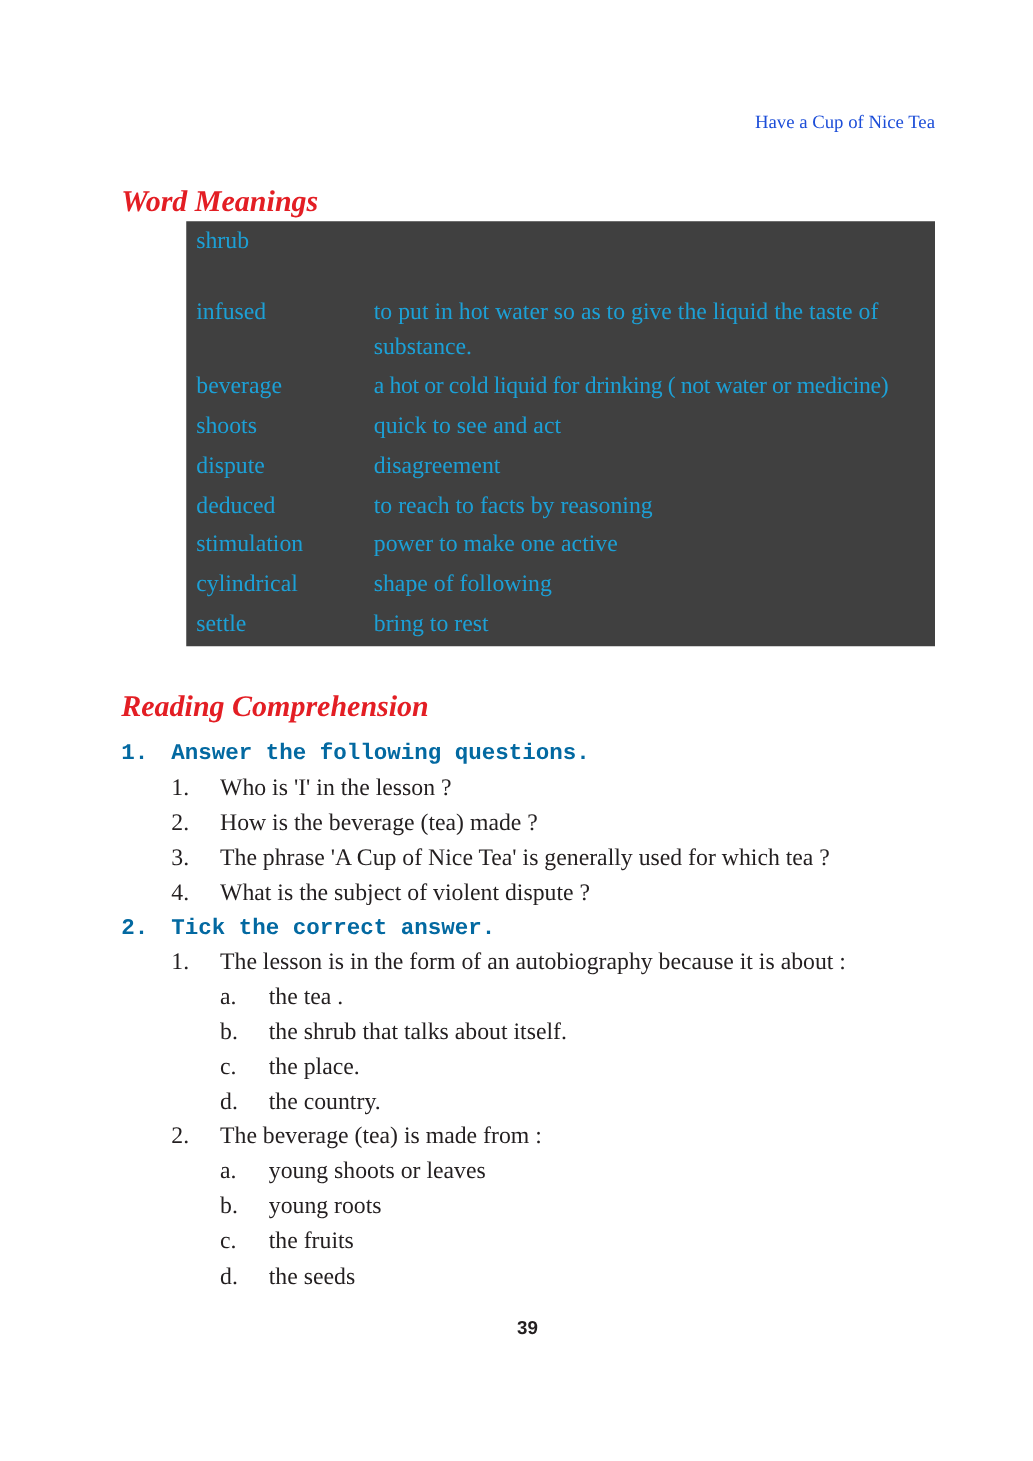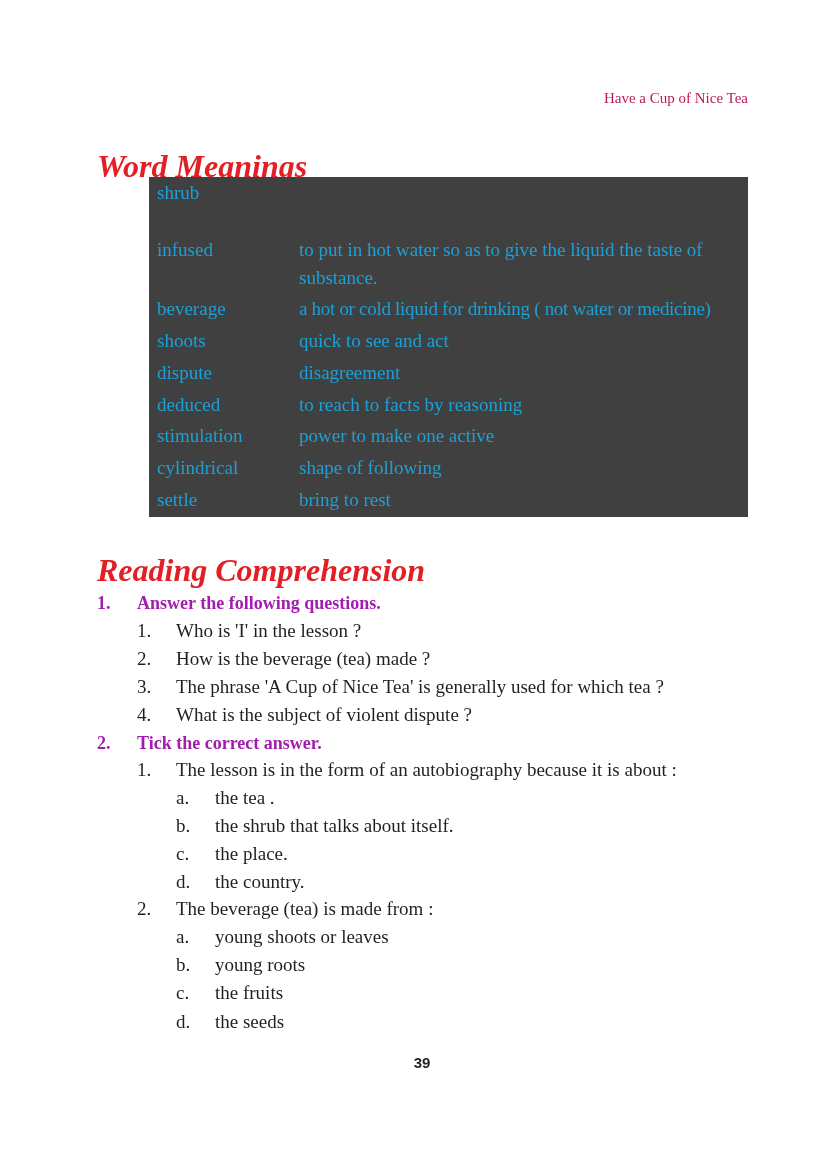--- a/index.html
+++ b/index.html
@@ -1,35 +1,35 @@
 <!DOCTYPE html>
 <html><head>
 <meta charset="utf-8">
 <style>
   html, body { margin: 0; padding: 0; background: #ffffff; }
   body { width: 826px; height: 1169px; position: relative; overflow: hidden;
          font-family: "Liberation Serif", "DejaVu Serif", serif; color: #231f20; }
 
-  .running-head { position: absolute; top: 90px; right: 78px; font-size: 15px; color: #be185d; }
+  .running-head { position: absolute; top: 90px; right: 78px; font-size: 15px; color: #1d4ed8; }
 
-  .section-title { position: absolute; left: 97px; font-size: 32px; font-weight: bold;
+  .section-title { position: absolute; left: 97px; font-size: 24px; font-weight: bold;
                    font-style: italic; color: #e31e24; margin: 0; line-height: 1; }
   #wm-title { top: 150px; }
   #rc-title { top: 554px; }
 
   .wm-box { position: absolute; left: 149px; top: 177px; width: 599px; height: 340px;
             background: #404040; }
   .wm-row { position: absolute; left: 0; width: 599px; font-size: 19px; color: #1ca0d6;
             line-height: 28px; }
   .wm-word { position: absolute; left: 8px; top: 0; white-space: nowrap; }
   .wm-def { position: absolute; left: 150px; top: 0; width: 450px; }
   .wm-def .sub { display: block; font-style: italic; }
 
-  .q-head { position: absolute; left: 97px; font-size: 18px; font-weight: bold; color: #a21caf;
-            line-height: 22px; white-space: nowrap; }
+  .q-head { position: absolute; left: 97px; font-size: 18px; font-weight: bold; color: #0369a1;
+            line-height: 22px; white-space: nowrap; font-family: Liberation Mono, monospace; }
   .q-head .num { display: inline-block; width: 40px; }
 
   .q-item { position: absolute; left: 137px; font-size: 19px; line-height: 24px; white-space: nowrap; color: #231f20; }
   .q-item .num { display: inline-block; width: 39px; }
 
   .opt { position: absolute; left: 176px; font-size: 19px; line-height: 24px; white-space: nowrap; color: #231f20; }
   .opt .num { display: inline-block; width: 39px; }
 
   .page-num { position: absolute; left: 0; width: 844px; text-align: center; top: 1054px;
               font-family: "Liberation Sans", "DejaVu Sans", sans-serif; font-size: 15px; font-weight: bold; color: #231f20; }

